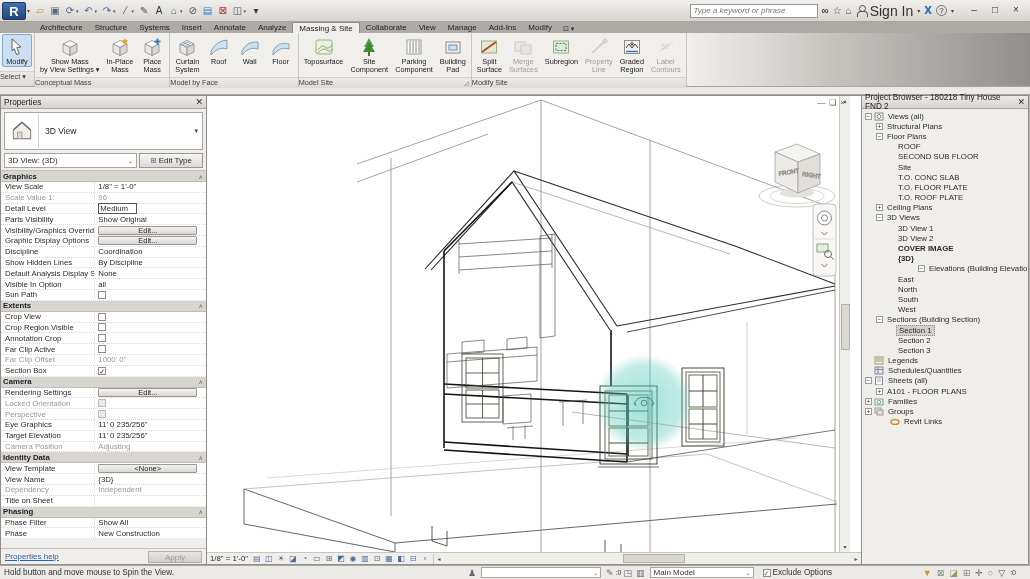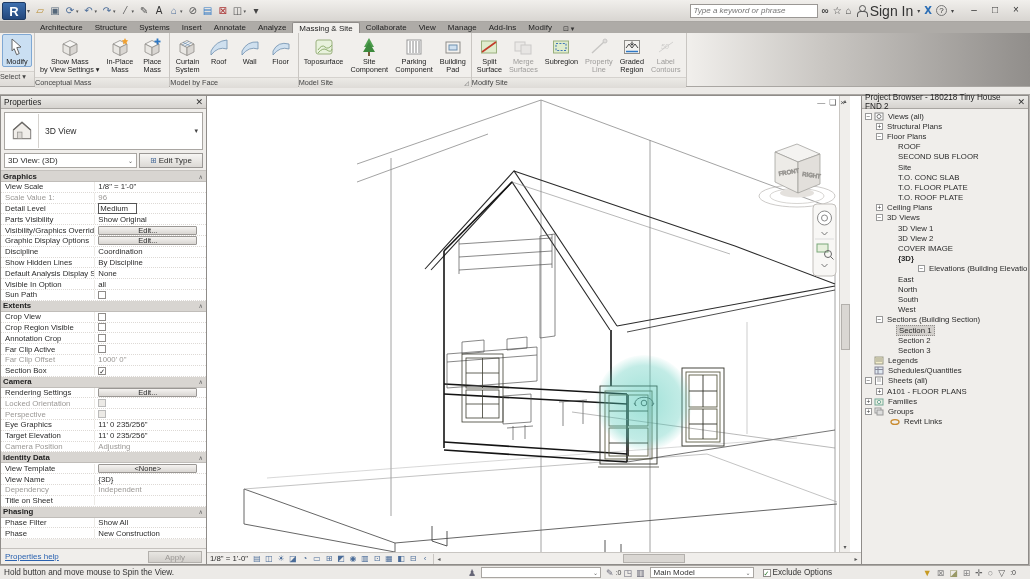--- a/index.html
+++ b/index.html
@@ -801,21 +801,21 @@
           <span class="tlabel">3D Views</span>
         </div>
         <div class="tnode" style="padding-left: 25px;">
           <span class="spacer"></span>
           <span class="tlabel">3D View 1</span>
         </div>
         <div class="tnode" style="padding-left: 25px;">
           <span class="spacer"></span>
           <span class="tlabel">3D View 2</span>
         </div>
-        <div class="tnode" style="padding-left: 25px;">
+        <div class="tnode" style="padding-left: 25px; font-weight: bold;">
           <span class="spacer"></span>
           <span class="tlabel">COVER IMAGE</span>
         </div>
         <div class="tnode bold" style="padding-left: 25px;">
           <span class="spacer"></span>
           <span class="tlabel">{3D}</span>
         </div>
         <div class="tnode" style="padding-left: 14px; margin-left: 42px;">
           <span class="expander">−</span>
           <span class="tlabel">Elevations (Building Elevation)</span>

